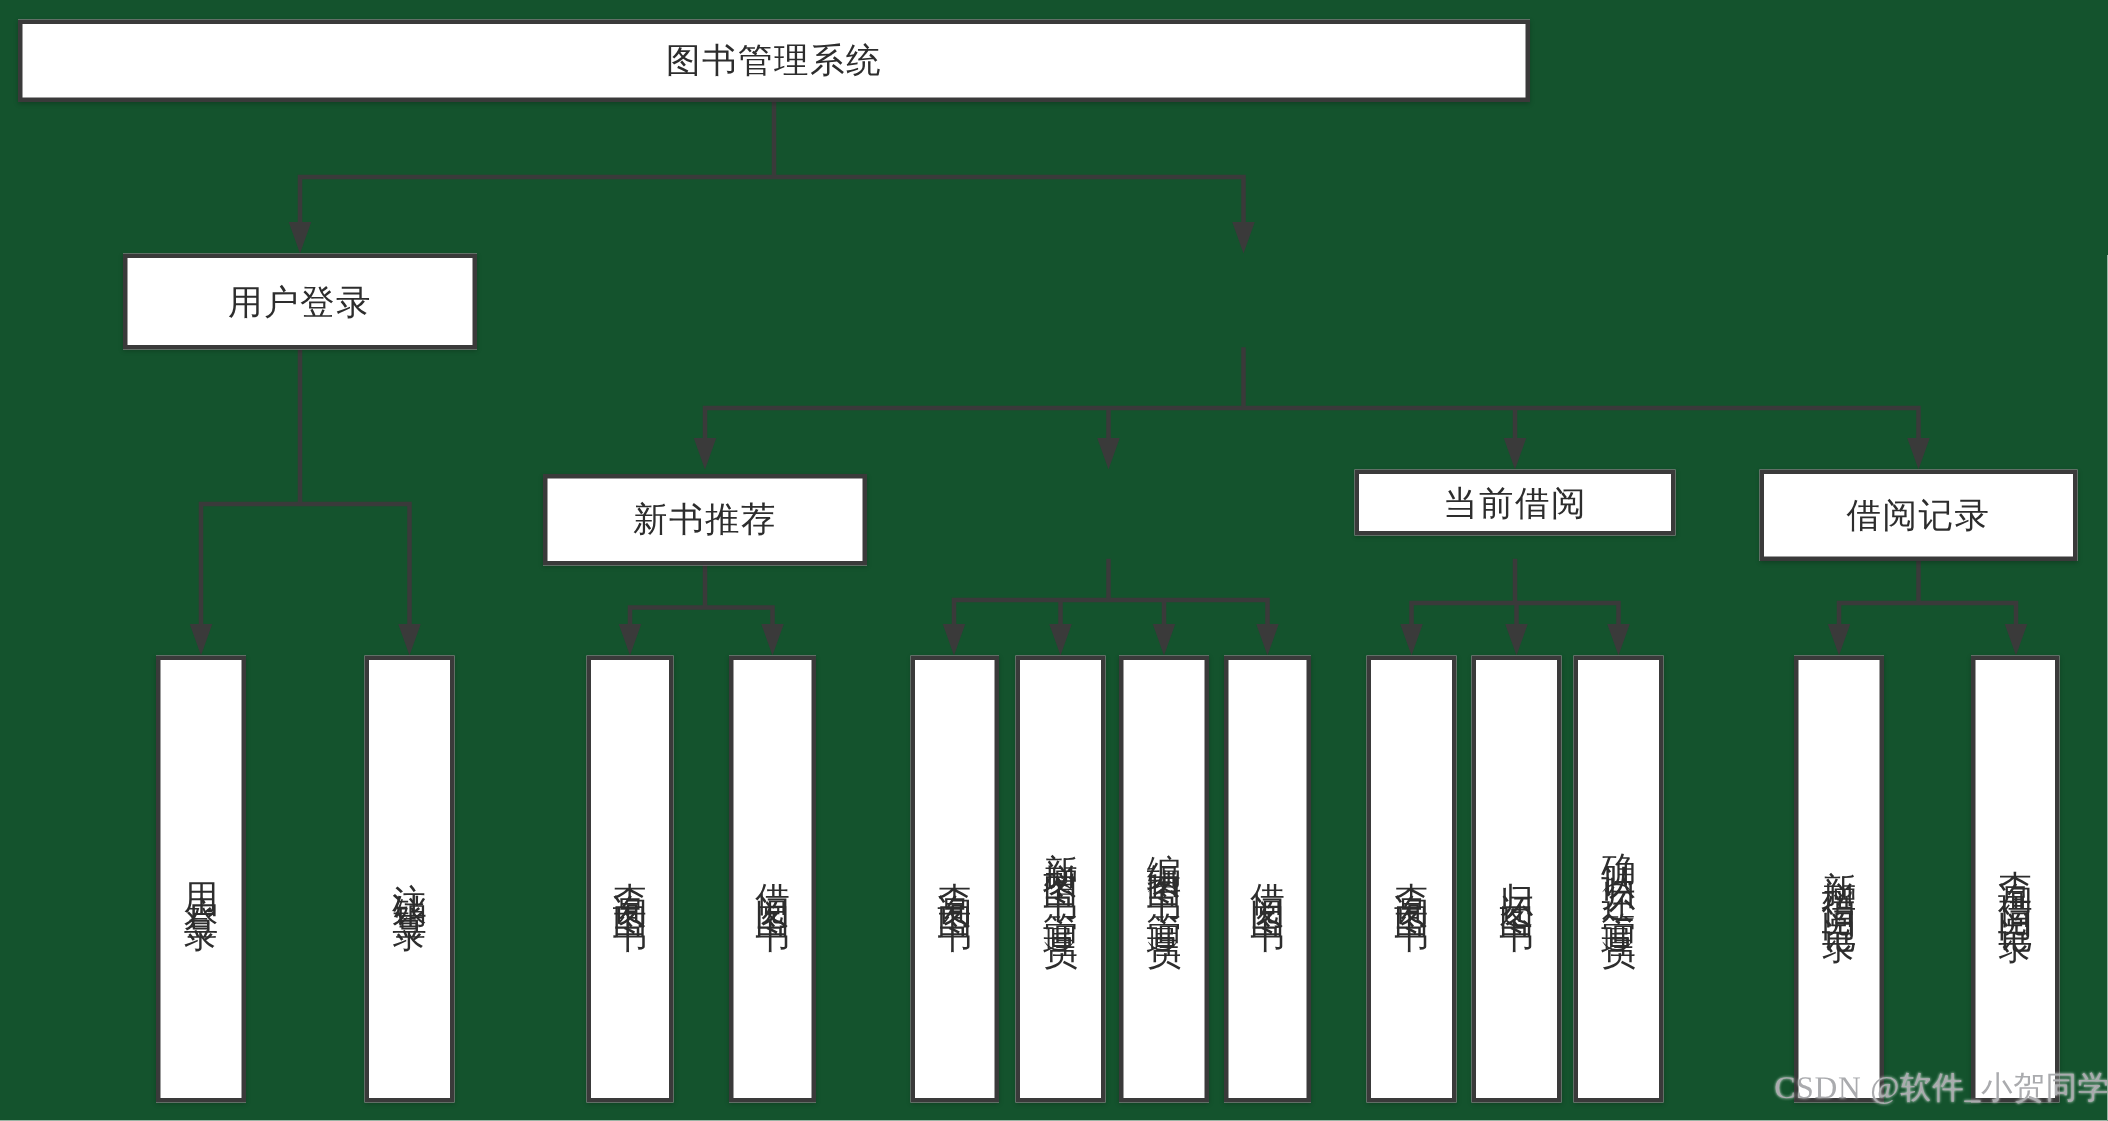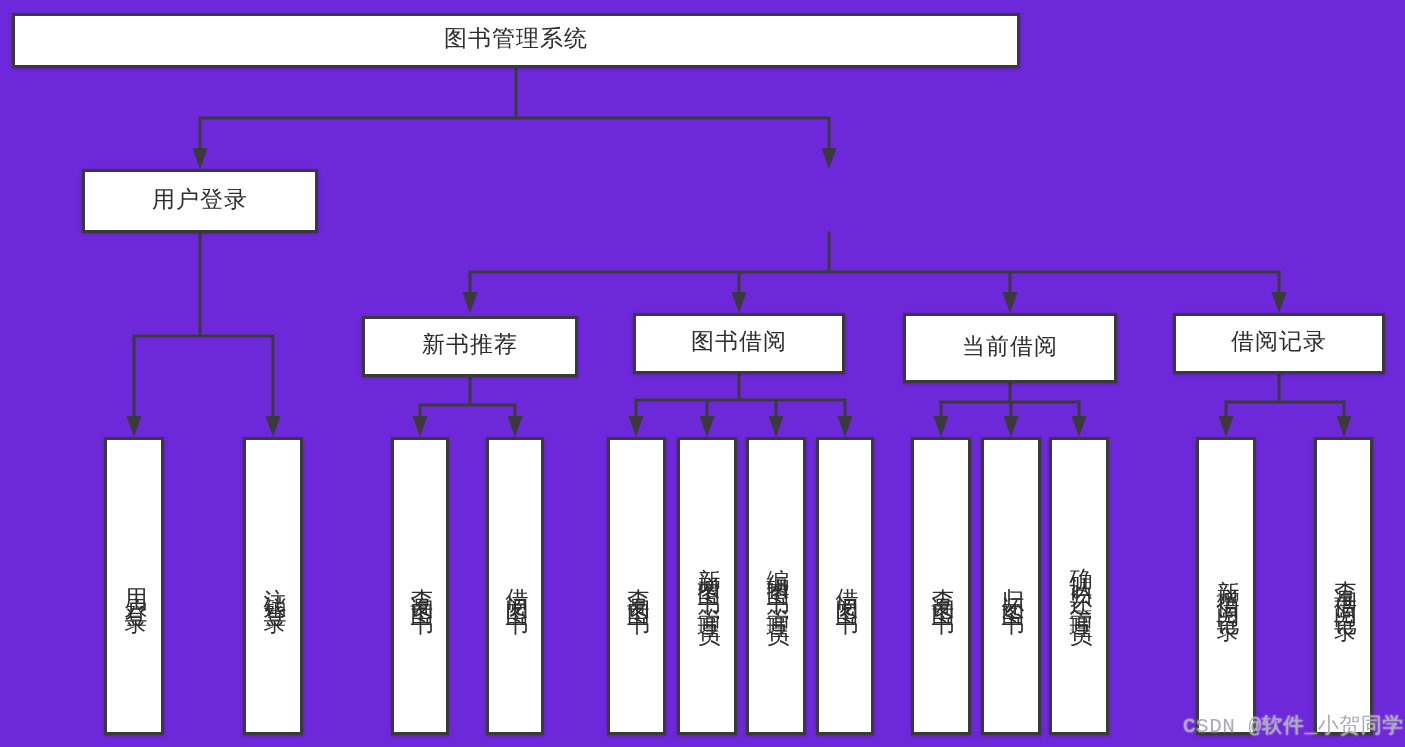--- a/index.html
+++ b/index.html
@@ -1,18 +1,18 @@
 <!DOCTYPE html>
 <html><head>
 <meta charset="utf-8">
 <style>
   html,body{margin:0;padding:0;background:#fff;}
   .canvas{
-    position:relative;width:1405px;height:747px;background:#6d28d9;
-    font-family:Liberation Mono, monospace;overflow:hidden;
+    position:relative;width:1405px;height:747px;background:#14532d;
+    font-family:Liberation Serif, serif;overflow:hidden;
   }
   .connector-svg{position:absolute;left:0;top:0;width:1405px;height:747px;}
   .box{
     position:absolute;background:#fff;border:3px solid #3a3a3a;box-sizing:border-box;
     display:flex;align-items:center;justify-content:center;
     box-shadow:0 1px 3px rgba(0,0,0,0.22);
   }
   .hlabel{
     font-size:23px;color:#2d2d2d;letter-spacing:1px;white-space:nowrap;line-height:1;
   }
@@ -75,24 +75,21 @@
     <span class="hlabel">图书管理系统</span>
   </div>
 
   <div class="box" style="left:82px;top:169px;width:236px;height:64px">
     <span class="hlabel">用户登录</span>
   </div>
 
   <div class="box" style="left:362px;top:316px;width:216px;height:61px">
     <span class="hlabel">新书推荐</span>
   </div>
-  <div class="box" style="left:633px;top:313px;width:212px;height:61px">
-    <span class="hlabel">图书借阅</span>
-  </div>
-  <div class="box" style="left:903px;top:313px;width:214px;height:70px">
+  <div class="box" style="left:903px;top:313px;width:214px;height:44px">
     <span class="hlabel">当前借阅</span>
   </div>
   <div class="box" style="left:1173px;top:313px;width:212px;height:61px">
     <span class="hlabel">借阅记录</span>
   </div>
 
   <div class="box" style="left:104px;top:437px;width:60px;height:298px">
     <span class="vlabel">用户登录</span>
   </div>
   <div class="box" style="left:243px;top:437px;width:60px;height:298px">

